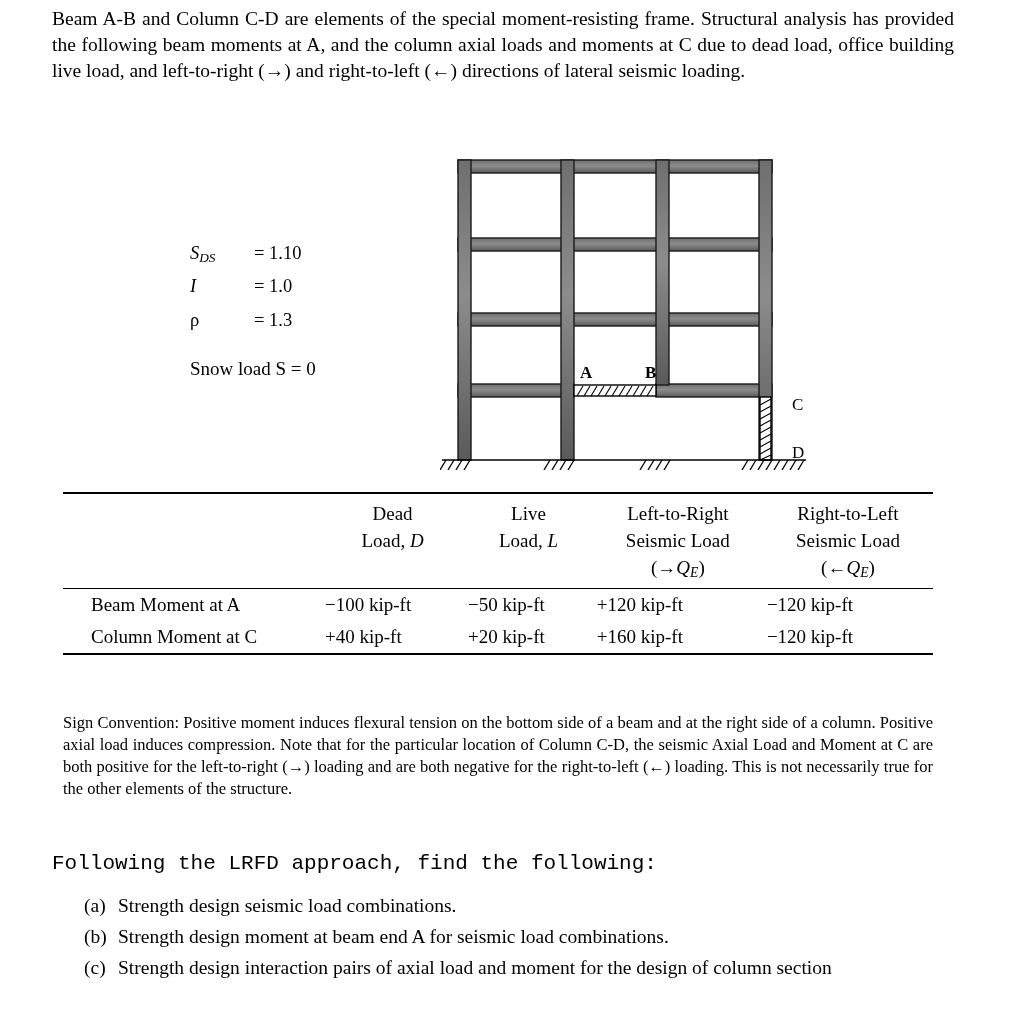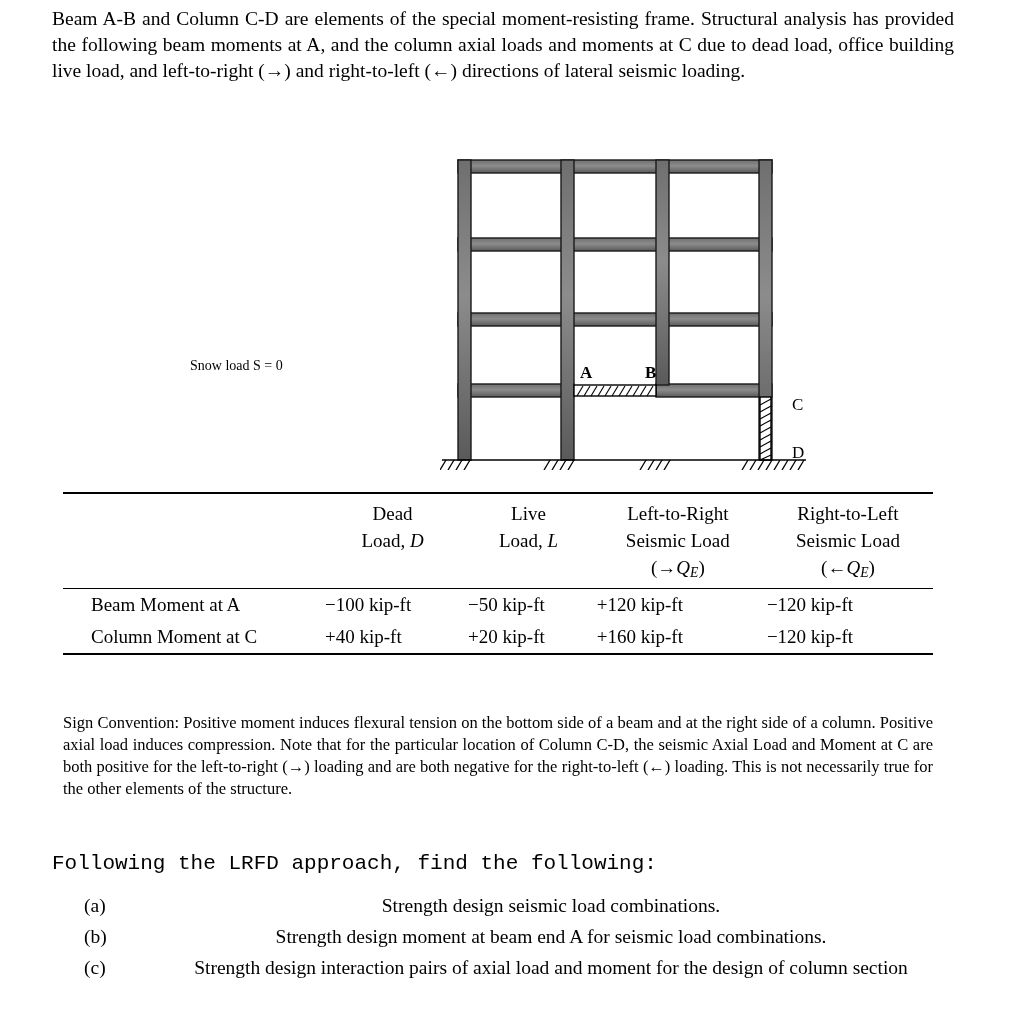--- a/index.html
+++ b/index.html
@@ -55,21 +55,21 @@
   }
   .sub {
     font-size: 0.72em;
     vertical-align: -0.25em;
     font-style: italic;
   }
   .snow {
     position: absolute;
     left: 190px;
     top: 358px;
-    font-size: 14px;
+    font-size: 19px;
     white-space: nowrap;
   }
   
   .frame {
     position: absolute;
     left: 440px;
     top: 150px;
     width: 400px;
     height: 320px;
   }
@@ -139,30 +139,48 @@
     line-height: 31px;
   }
   .qrow {
     display: flex;
     align-items: flex-start;
   }
   .qlabel {
     width: 34px;
     flex: 0 0 34px;
   }
-  .qtext { flex: 1 1 auto; text-align: center; }
+  .qtext { flex: 1 1 auto; }
   .qtext .cont { display: block; padding-left: 30px; }
 </style>
 </head>
 <body>
 
 <div class="page">
 
   <div class="intro">Beam A-B and Column C-D are elements of the special moment-resisting frame. Structural analysis has provided the following beam moments at A, and the column axial loads and moments at C due to dead load, office building live load, and left-to-right (→) and right-to-left (←) directions of lateral seismic loading.</div>
 
+  <div class="params">
+    <table>
+      <tbody>
+          <tr>
+        <td class="sym"><span>S</span><span class="sub">DS</span></td>
+        <td>= 1.10</td>
+      </tr>
+      <tr>
+        <td class="sym"><span>I</span><span class="sub"></span></td>
+        <td>= 1.0</td>
+      </tr>
+      <tr>
+        <td class="sym" style="font-style:normal"><span>ρ</span><span class="sub"></span></td>
+        <td>= 1.3</td>
+      </tr>
+    </tbody>
+      </table>
+  </div>
 
   <div class="snow">Snow load S = 0</div>
 
   <div class="frame">
     <svg width="400" height="320" viewBox="0 0 400 320" xmlns="http://www.w3.org/2000/svg">
       <defs>
         <linearGradient id="memgrad" x1="0" y1="0" x2="0" y2="1">
           <stop offset="0%" stop-color="#6f6f6f"></stop>
           <stop offset="45%" stop-color="#8c8c8c"></stop>
           <stop offset="100%" stop-color="#5a5a5a"></stop>

